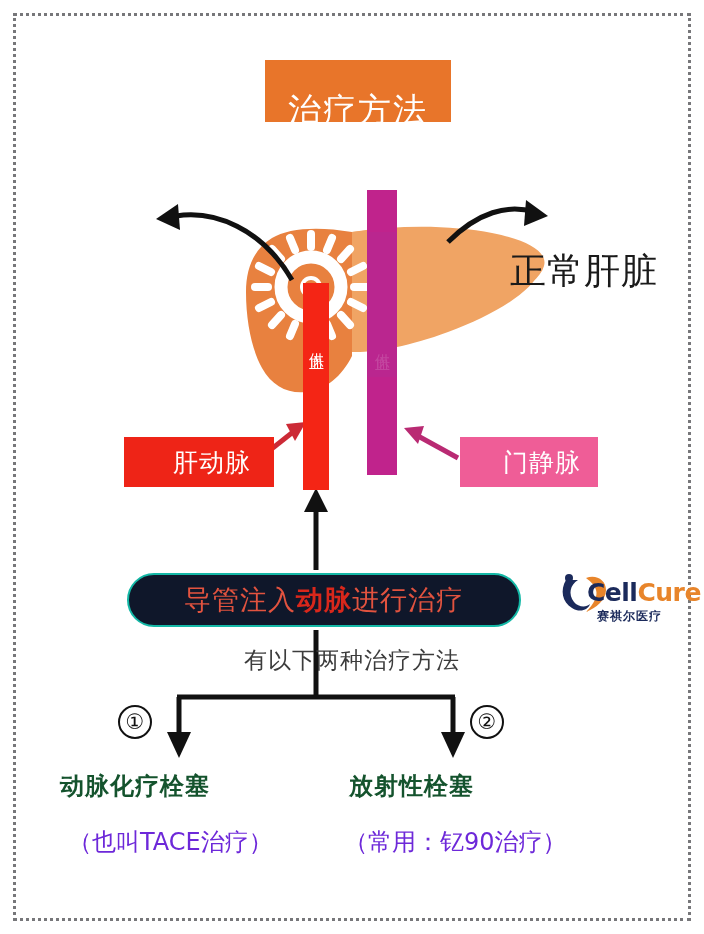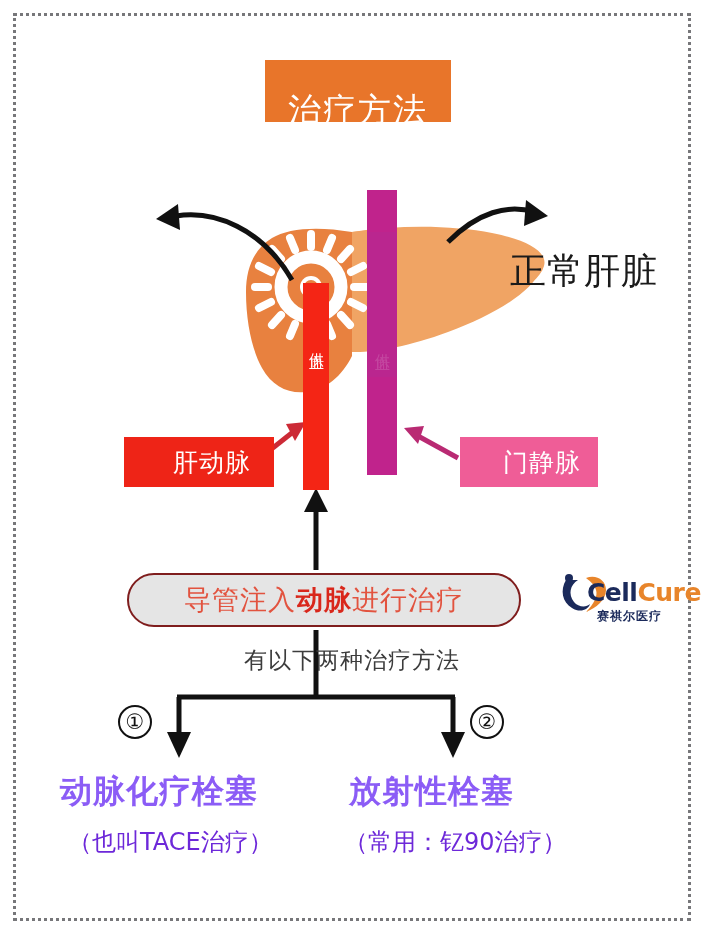--- a/index.html
+++ b/index.html
@@ -140,26 +140,26 @@
     background: #ef5d97;
   }
 
   
   .treat-pill {
     position: absolute;
     left: 127px;
     top: 573px;
     width: 394px;
     height: 54px;
-    border: 2px solid #7f1d1d;
+    border: 2px solid #14b8a6;
     border-radius: 28px;
     display: flex;
     align-items: center;
     justify-content: center;
-    background: #e5e5e5;
+    background: #0f172a;
     box-sizing: border-box;
   }
   .treat-pill .seg {
     font-size: 27px;
     color: #e2533f;
     letter-spacing: 1px;
   }
   .treat-pill .seg.em {
     color: #d9271b;
     font-weight: bold;
@@ -216,23 +216,23 @@
     justify-content: center;
     font-size: 21px;
     color: #111111;
     box-sizing: border-box;
   }
   .opt-num.n1 { left: 118px; top: 705px; }
   .opt-num.n2 { left: 470px; top: 705px; }
 
   .opt-title {
     position: absolute;
-    font-size: 32px;
+    font-size: 24px;
     font-weight: bold;
-    color: #8b5cf6;
+    color: #14532d;
     letter-spacing: 1px;
     white-space: nowrap;
   }
   .opt-title.t1 { left: 60px;  top: 770px; }
   .opt-title.t2 { left: 349px; top: 770px; }
 
   .opt-sub {
     position: absolute;
     font-size: 24px;
     color: #6d28d9;

